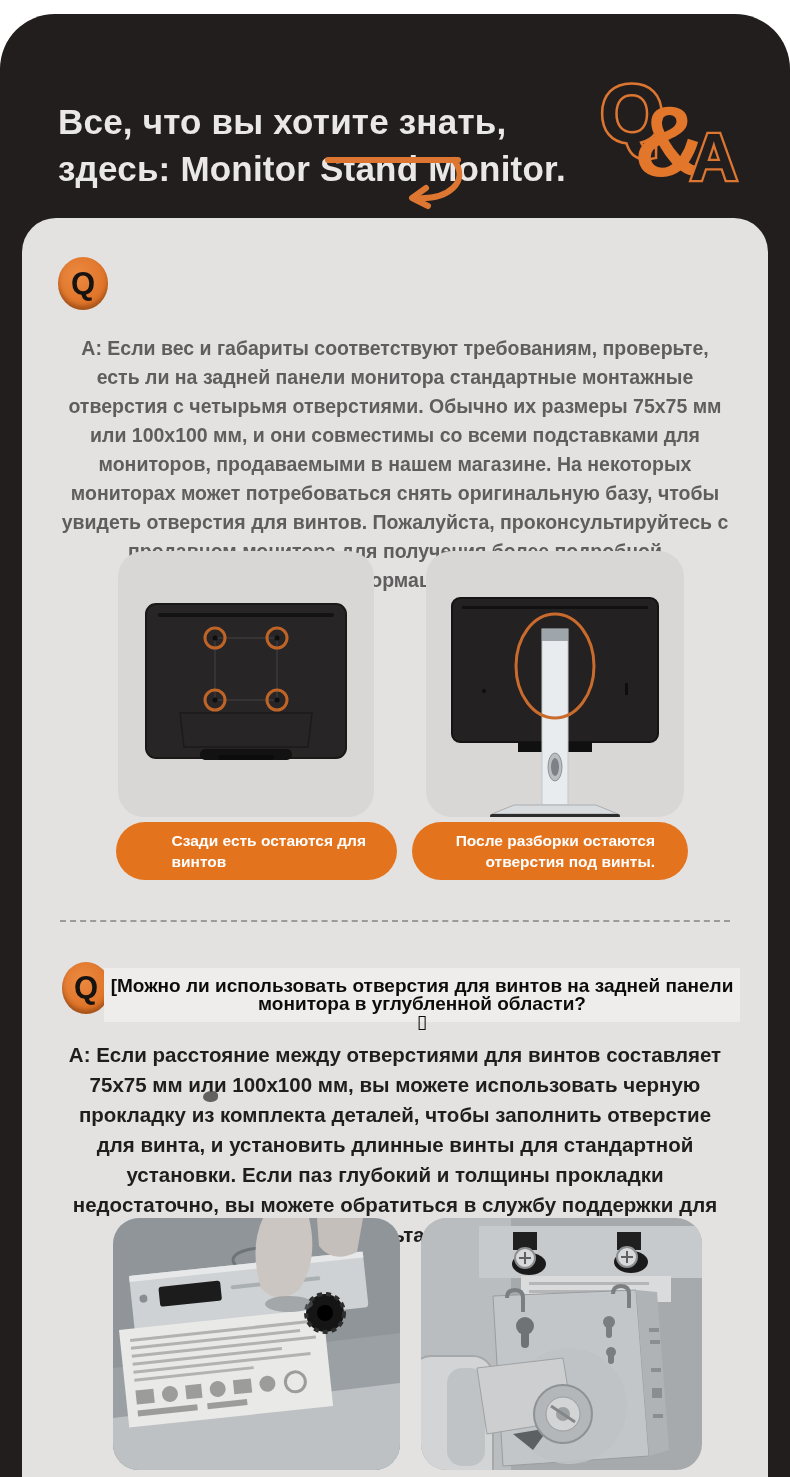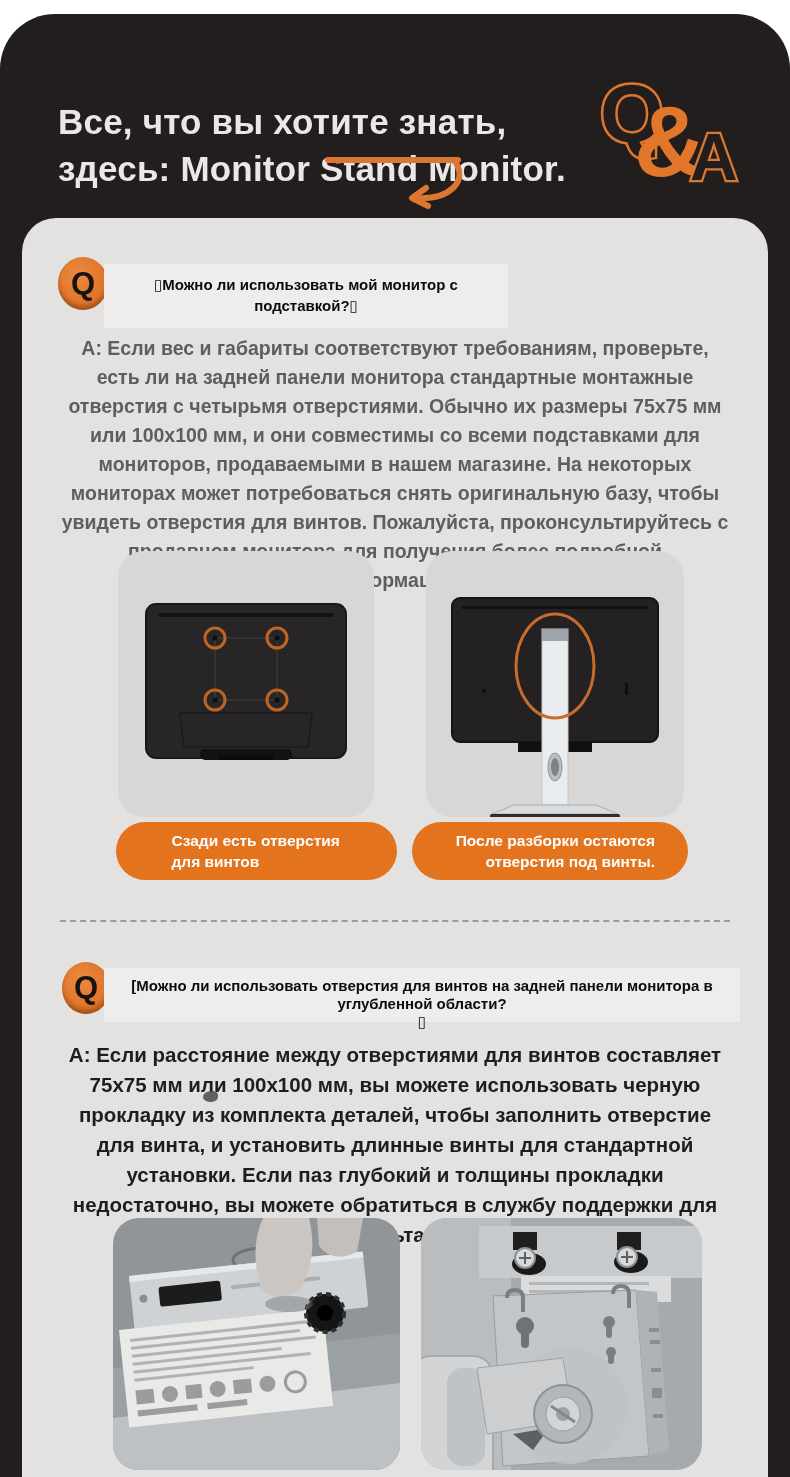--- a/index.html
+++ b/index.html
@@ -17,21 +17,21 @@
   
   .q-badge{position:absolute;width:50px;height:53px;border-radius:50%;
            background:radial-gradient(circle at 40% 35%, #ec8940, #dd7226 70%);
            box-shadow:inset 0 -4px 4px rgba(60,25,5,.35);
            display:flex;align-items:center;justify-content:center;
            color:#161310;font-weight:bold;font-size:31px;}
   .q-panel{position:absolute;background:#eeedec;color:#0d0c0c;font-weight:bold;text-align:center;}
   .q1-badge{left:36px;top:39px;}
   .q1-panel{left:82px;top:46px;width:404px;height:64px;font-size:15px;line-height:21px;padding-top:10px;box-sizing:border-box;}
   .q2-badge{left:40px;top:744px;width:48px;height:52px;}
-  .q2-panel{left:82px;top:750px;width:636px;height:54px;font-size:15px;line-height:18px;padding-top:9px;box-sizing:border-box;}
+  .q2-panel{left:82px;top:750px;width:636px;height:54px;font-size:19px;line-height:18px;padding-top:9px;box-sizing:border-box;}
   .answer{position:absolute;text-align:center;font-weight:bold;}
   .answer-1{left:0;right:0;top:116px;margin:0 auto;width:668px;font-size:19.5px;line-height:29px;color:#5f5e5e;}
   .answer-2{left:0;right:0;top:822px;margin:0 auto;width:660px;font-size:20.5px;line-height:30px;color:#1f1e1e;}
   
   .tile{position:absolute;background:#d8d7d6;border-radius:26px;overflow:hidden;}
   .tile-left{left:96px;top:333px;width:256px;height:266px;}
   .tile-right{left:404px;top:333px;width:258px;height:266px;}
   
   .pill{position:absolute;height:58px;background:#e4731d;border-radius:29px;color:#ffffff;
         font-weight:bold;font-size:15.5px;line-height:21px;display:flex;align-items:center;justify-content:center;}
@@ -69,24 +69,20 @@
       <text x="2" y="70" font-size="82" fill="#221e1e" stroke="#dd7630" stroke-width="5" paint-order="stroke">Q</text>
       <text x="36" y="104" font-size="100" fill="#e2762a">&amp;</text>
       <text x="92" y="108" font-size="66" fill="#221e1e" stroke="#dd7630" stroke-width="4.5" paint-order="stroke">A</text>
     </g>
   </svg>
 
   <div class="card">
 
     <div class="q-badge q1-badge">
       <span>Q</span>
-    </div>
-    <div class="q-panel q1-panel">
-      <div>▯Можно ли использовать мой монитор с</div>
-      <div>подставкой?▯</div>
     </div>
 
     <div class="answer answer-1">А: Если вес и габариты соответствуют требованиям, проверьте, есть ли на задней панели монитора стандартные монтажные отверстия с четырьмя отверстиями. Обычно их размеры 75x75 мм или 100x100 мм, и они совместимы со всеми подставками для мониторов, продаваемыми в нашем магазине. На некоторых мониторах может потребоваться снять оригинальную базу, чтобы увидеть отверстия для винтов. Пожалуйста, проконсультируйтесь с продавцом монитора для получения более подробной информации.</div>
 
     <div class="tile tile-left">
       <svg width="256" height="266" viewBox="0 0 256 266">
         <rect x="28" y="53" width="200" height="154" rx="10" fill="#272525" stroke="#1a1918" stroke-width="2"></rect>
         <rect x="40" y="62" width="176" height="4" rx="2" fill="#141313"></rect>
         <rect x="97" y="87" width="62" height="62" fill="none" stroke="#3b3939" stroke-width="1.5"></rect>
         <g fill="none" stroke="#bf6427" stroke-width="3">
@@ -119,21 +115,21 @@
         <rect x="116" y="78" width="26" height="12" fill="#9fa6ab"></rect>
         <ellipse cx="129" cy="216" rx="7" ry="14" fill="#b9bec1" stroke="#8d9295"></ellipse>
         <ellipse cx="129" cy="216" rx="4" ry="9" fill="#7c8285"></ellipse>
         <ellipse cx="129" cy="115" rx="39" ry="52" fill="none" stroke="#c96b2c" stroke-width="3"></ellipse>
         <path d="M88,254 L170,254 L192,263 L66,263 Z" fill="#d9dcde" stroke="#a9adb0"></path>
         <rect x="64" y="263" width="130" height="4" rx="2" fill="#2c2c2c"></rect>
       </svg>
     </div>
 
     <div class="pill pill-left">
-      <div class="pill-text">Сзади есть отверстия для винтов</div>
+      <div class="pill-text">Сзади есть остаются для винтов</div>
     </div>
     <div class="pill pill-right">
       <div class="pill-text">После разборки остаются отверстия под винты.</div>
     </div>
 
     <div class="divider"></div>
 
     <div class="q-badge q2-badge">
       <span>Q</span>
     </div>

